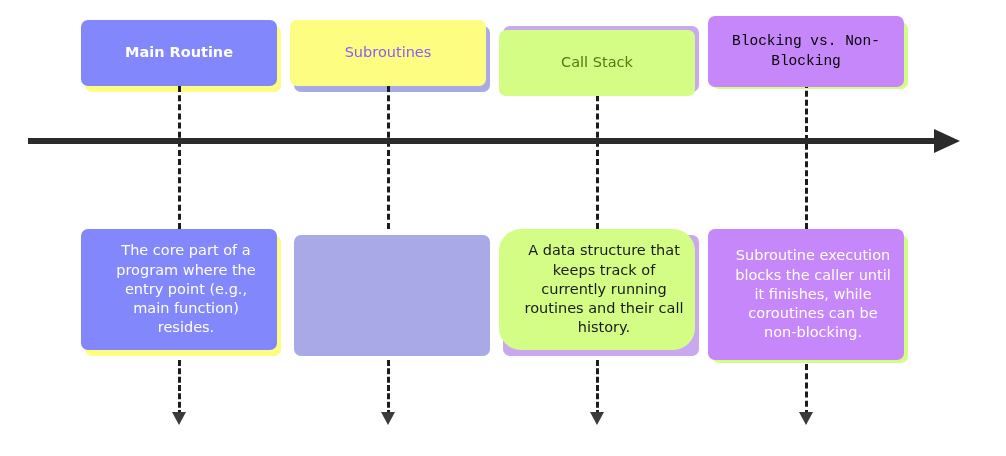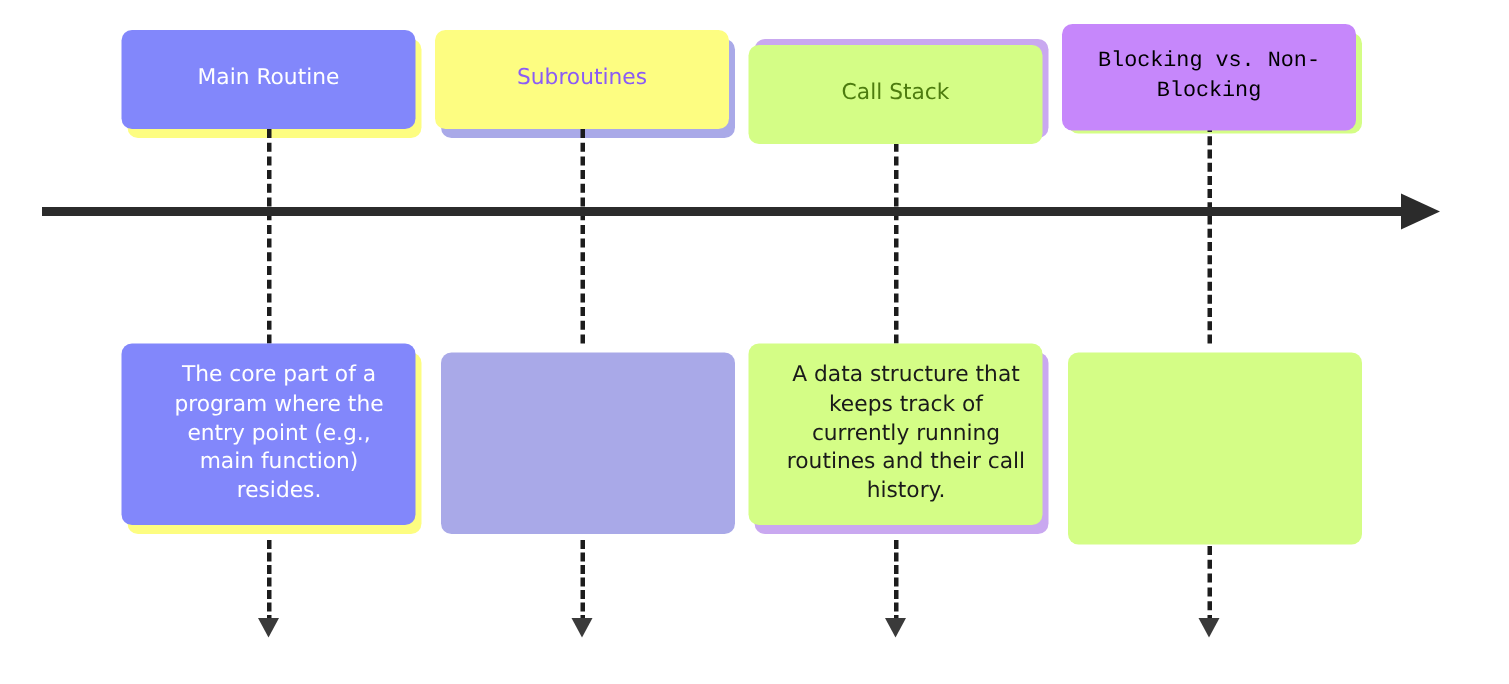--- a/index.html
+++ b/index.html
@@ -117,45 +117,48 @@
   <div class="shadow col4" style="top:235px;height:128px;background:#d4fd86;"></div>
 
   <div class="connector upper" style="left:178px;"></div>
   <div class="connector upper" style="left:387px;"></div>
   <div class="connector upper" style="left:596px;"></div>
   <div class="connector upper" style="left:805px;top:82px;height:147px;"></div>
 
   <div class="axis-line"></div>
   <div class="axis-arrowhead"></div>
 
-  <div class="node top-node col1" style="top:20px;background:#8287fb;color:#ffffff;">
+  <div class="node top-node col1" style="top:20px;background:#8287fb;color:#ffffff;font-weight:bold;">
     <span class="node-text">Main Routine</span>
   </div>
 
   <div class="node top-node col2" style="top:20px;background:#fdfd81;color:#8b5cf6;">
     <span class="node-text">Subroutines</span>
   </div>
 
   <div class="node top-node col3" style="top:30px;background:#d4fd86;color:#4d7c0f;">
     <span class="node-text">Call Stack</span>
   </div>
 
   <div class="node top-node col4" style="top:16px;height:71px;background:#c687fb;color:#000000;font-family:Liberation Mono, monospace;">
     <span class="node-text">Blocking vs. Non-Blocking</span>
   </div>
 
   <div class="node bottom-node col1" style="top:229px;height:121px;background:#8287fb;color:#ffffff;">
     <span class="node-text">The core part of a program where the entry point (e.g., main function) resides.</span>
   </div>
 
 
-  <div class="node bottom-node col3" style="top:229px;height:121px;background:#d4fd86;color:#1a1a1a;">
+  <div class="node bottom-node col3" style="top:229px;height:121px;background:#d4fd86;color:#1a1a1a;border-radius:22px;">
     <span class="node-text">A data structure that keeps track of currently running routines and their call history.</span>
   </div>
 
+  <div class="node bottom-node col4" style="top:229px;height:131px;background:#c687fb;color:#ffffff;">
+    <span class="node-text">Subroutine execution blocks the caller until it finishes, while coroutines can be non-blocking.</span>
+  </div>
 
   <div class="connector lower" style="left:178px;"></div>
   <div class="connector lower" style="left:387px;"></div>
   <div class="connector lower" style="left:596px;"></div>
   <div class="connector lower tall" style="left:805px;"></div>
 
   <div class="down-arrowhead" style="left:172px;"></div>
   <div class="down-arrowhead" style="left:381px;"></div>
   <div class="down-arrowhead" style="left:590px;"></div>
   <div class="down-arrowhead" style="left:799px;"></div>

